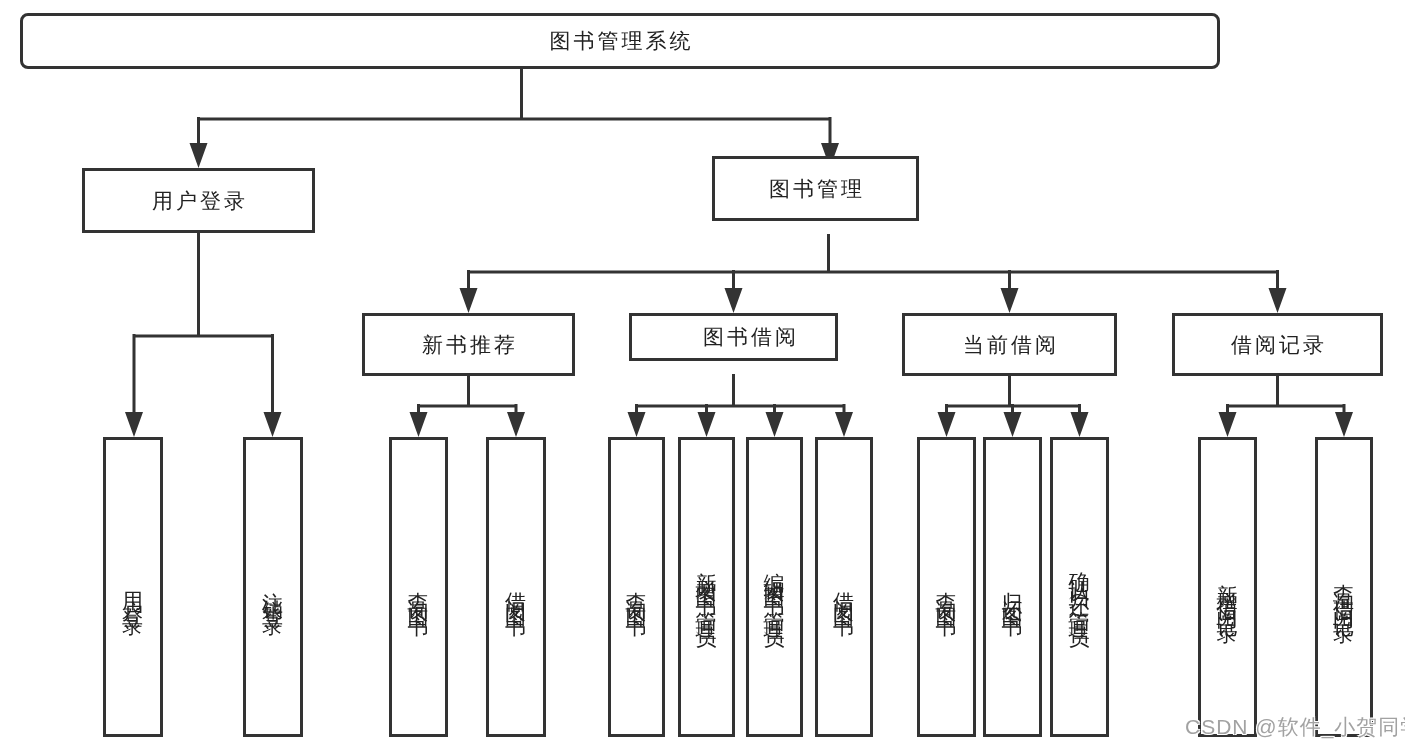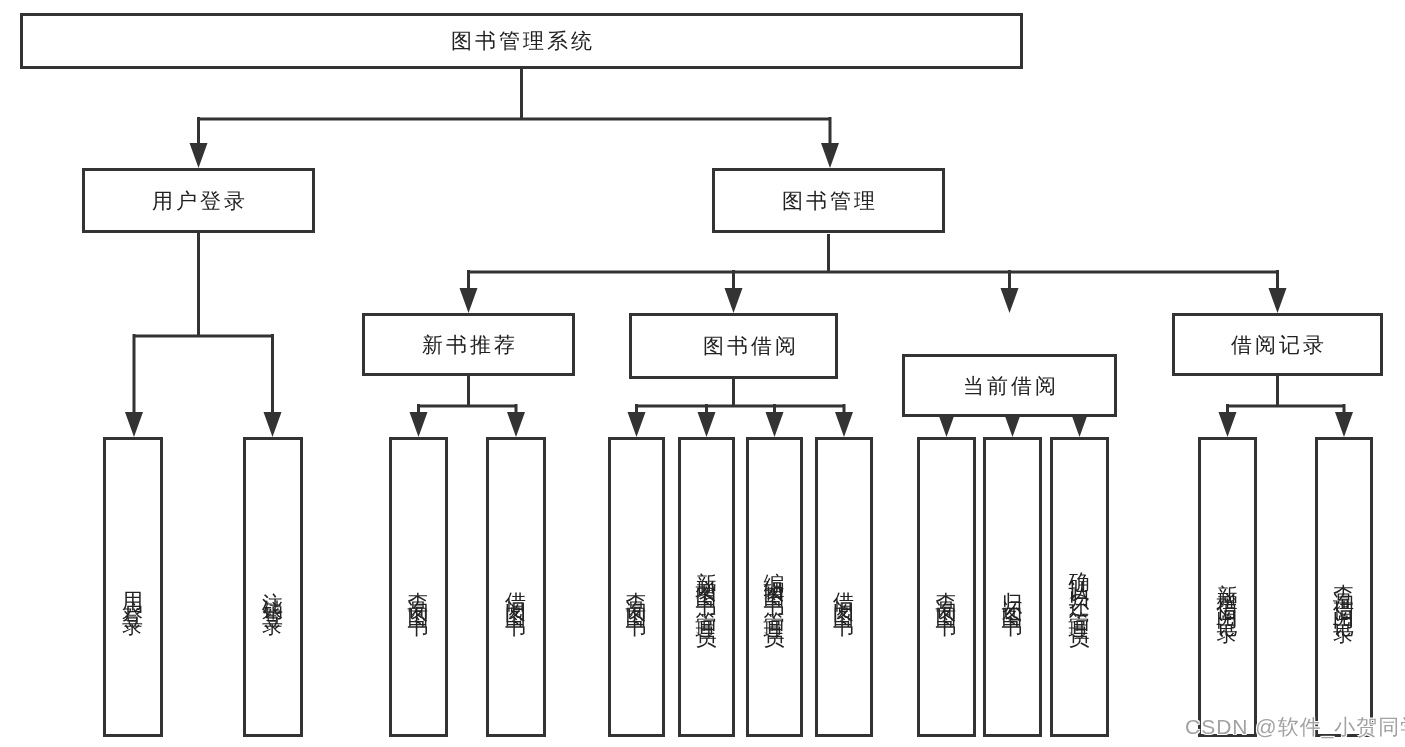--- a/index.html
+++ b/index.html
@@ -91,28 +91,28 @@
              M697.5 412 L715.5 412 L706.5 437 Z
              M765.5 412 L783.5 412 L774.5 437 Z
              M835 412 L853 412 L844 437 Z
              M937.5 412 L955.5 412 L946.5 437 Z
              M1003.5 412 L1021.5 412 L1012.5 437 Z
              M1070.5 412 L1088.5 412 L1079.5 437 Z
              M1218.5 412 L1236.5 412 L1227.5 437 Z
              M1335 412 L1353 412 L1344 437 Z"></path>
   </svg>
 
-  <div class="node h" style="left:20px; top:13px; width:1003px; height:56px;">图书管理系统</div>
+  <div class="node h" style="left:20px; top:13px; width:1200px; height:56px;border-radius:8px;">图书管理系统</div>
 
   <div class="node h" style="left:82px; top:168px; width:233px; height:65px;">用户登录</div>
-  <div class="node h" style="left:712px; top:168px; width:233px; height:65px;">图书管理</div>
+  <div class="node h" style="left:712px; top:156px; width:207px; height:65px;">图书管理</div>
 
   <div class="node h" style="left:362px; top:313px; width:213px; height:63px;text-align:right;">新书推荐</div>
-  <div class="node h" style="left:629px; top:313px; width:209px; height:66px;padding-left:32px;">图书借阅</div>
-  <div class="node h" style="left:902px; top:313px; width:215px; height:63px;margin-top:41px;">当前借阅</div>
+  <div class="node h" style="left:629px; top:313px; width:209px; height:48px;padding-left:32px;">图书借阅</div>
+  <div class="node h" style="left:902px; top:313px; width:215px; height:63px;">当前借阅</div>
   <div class="node h" style="left:1172px; top:313px; width:211px; height:63px;">借阅记录</div>
 
   <div class="node v" style="left:103px; top:437px; width:60px; height:300px;">用户登录</div>
   <div class="node v" style="left:243px; top:437px; width:60px; height:300px;">注销登录</div>
 
   <div class="node v" style="left:389px; top:437px; width:59px; height:300px;">查询图书</div>
   <div class="node v" style="left:486px; top:437px; width:60px; height:300px;">借阅图书</div>
 
   <div class="node v" style="left:608px; top:437px; width:57px; height:300px;">查询图书</div>
   <div class="node v" style="left:678px; top:437px; width:57px; height:300px;">新增图书（管理员）</div>

